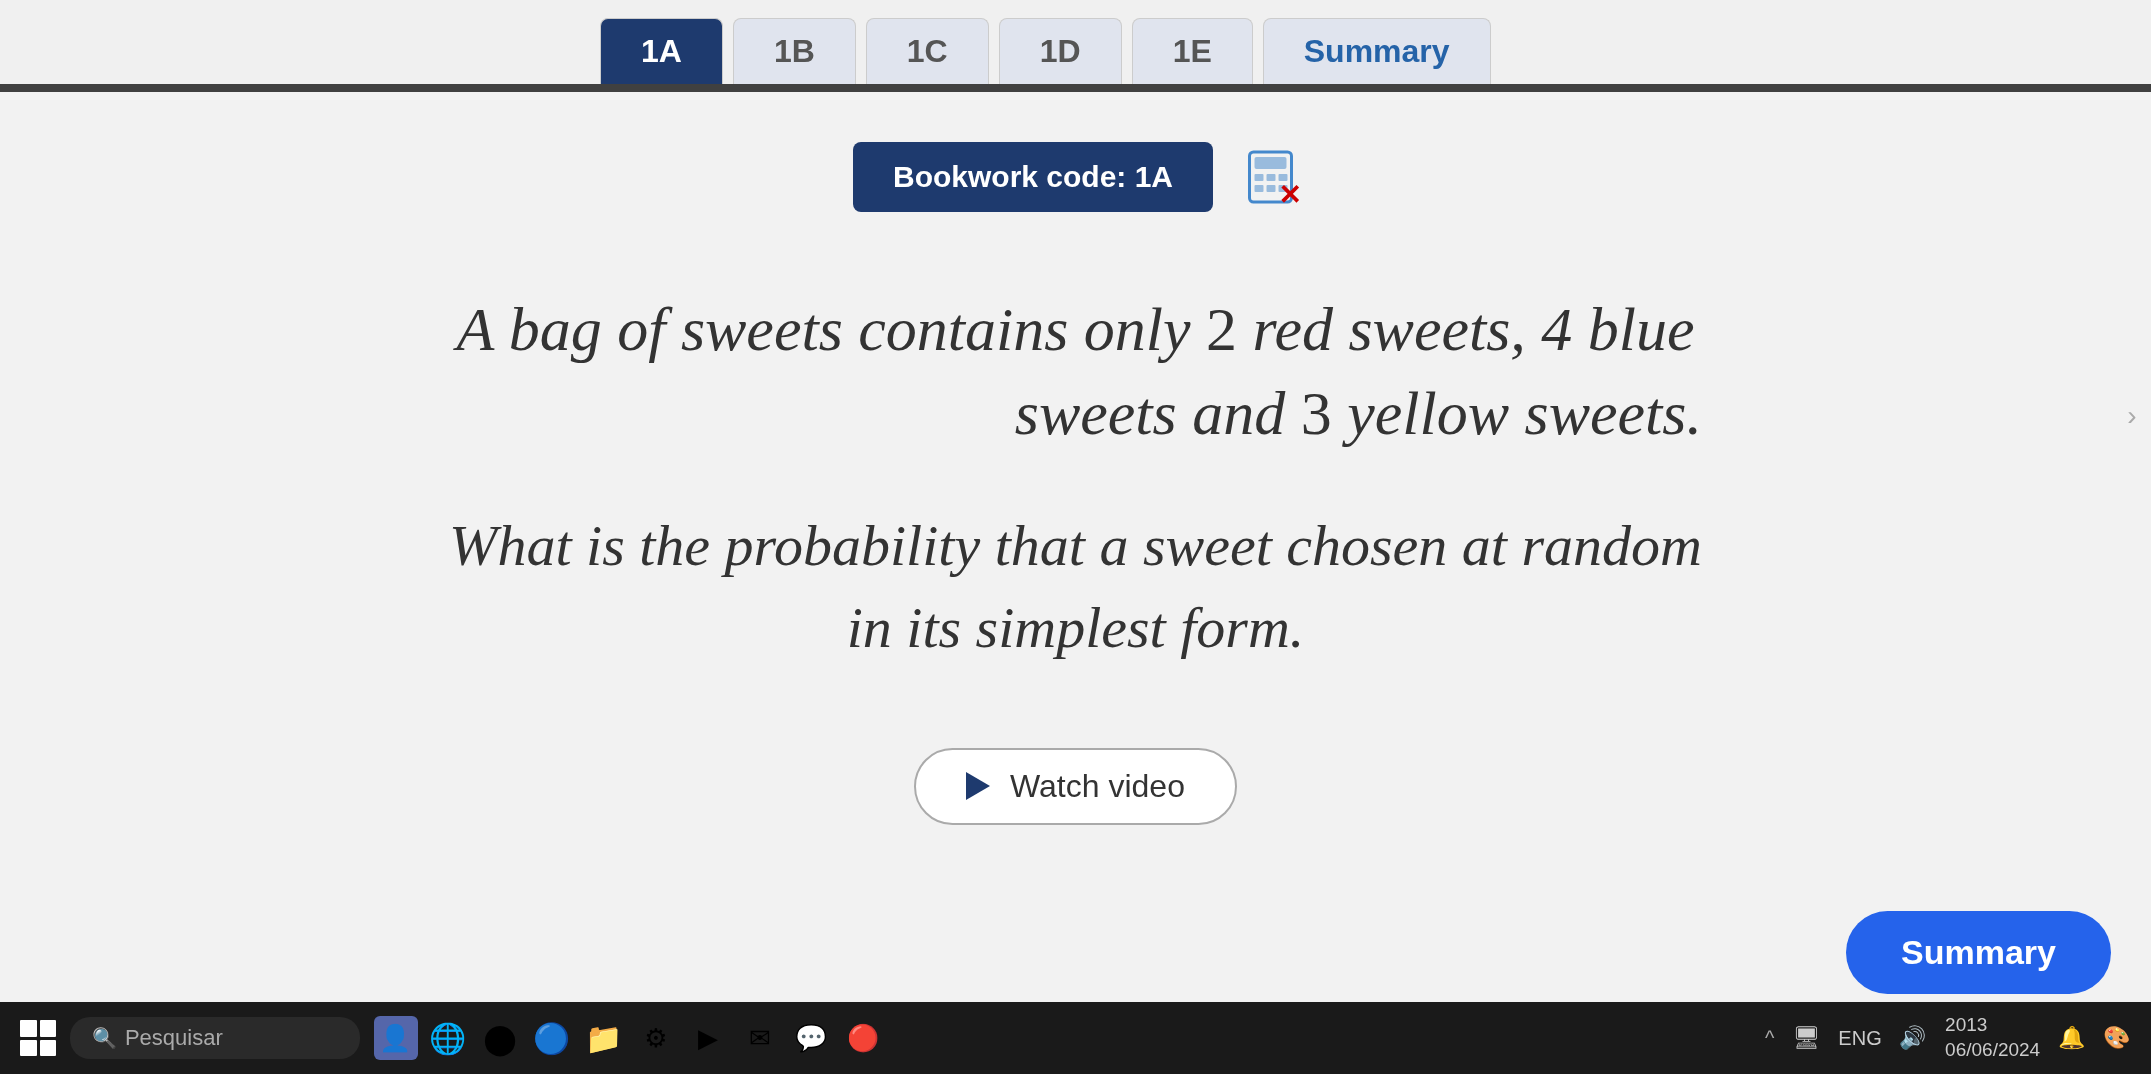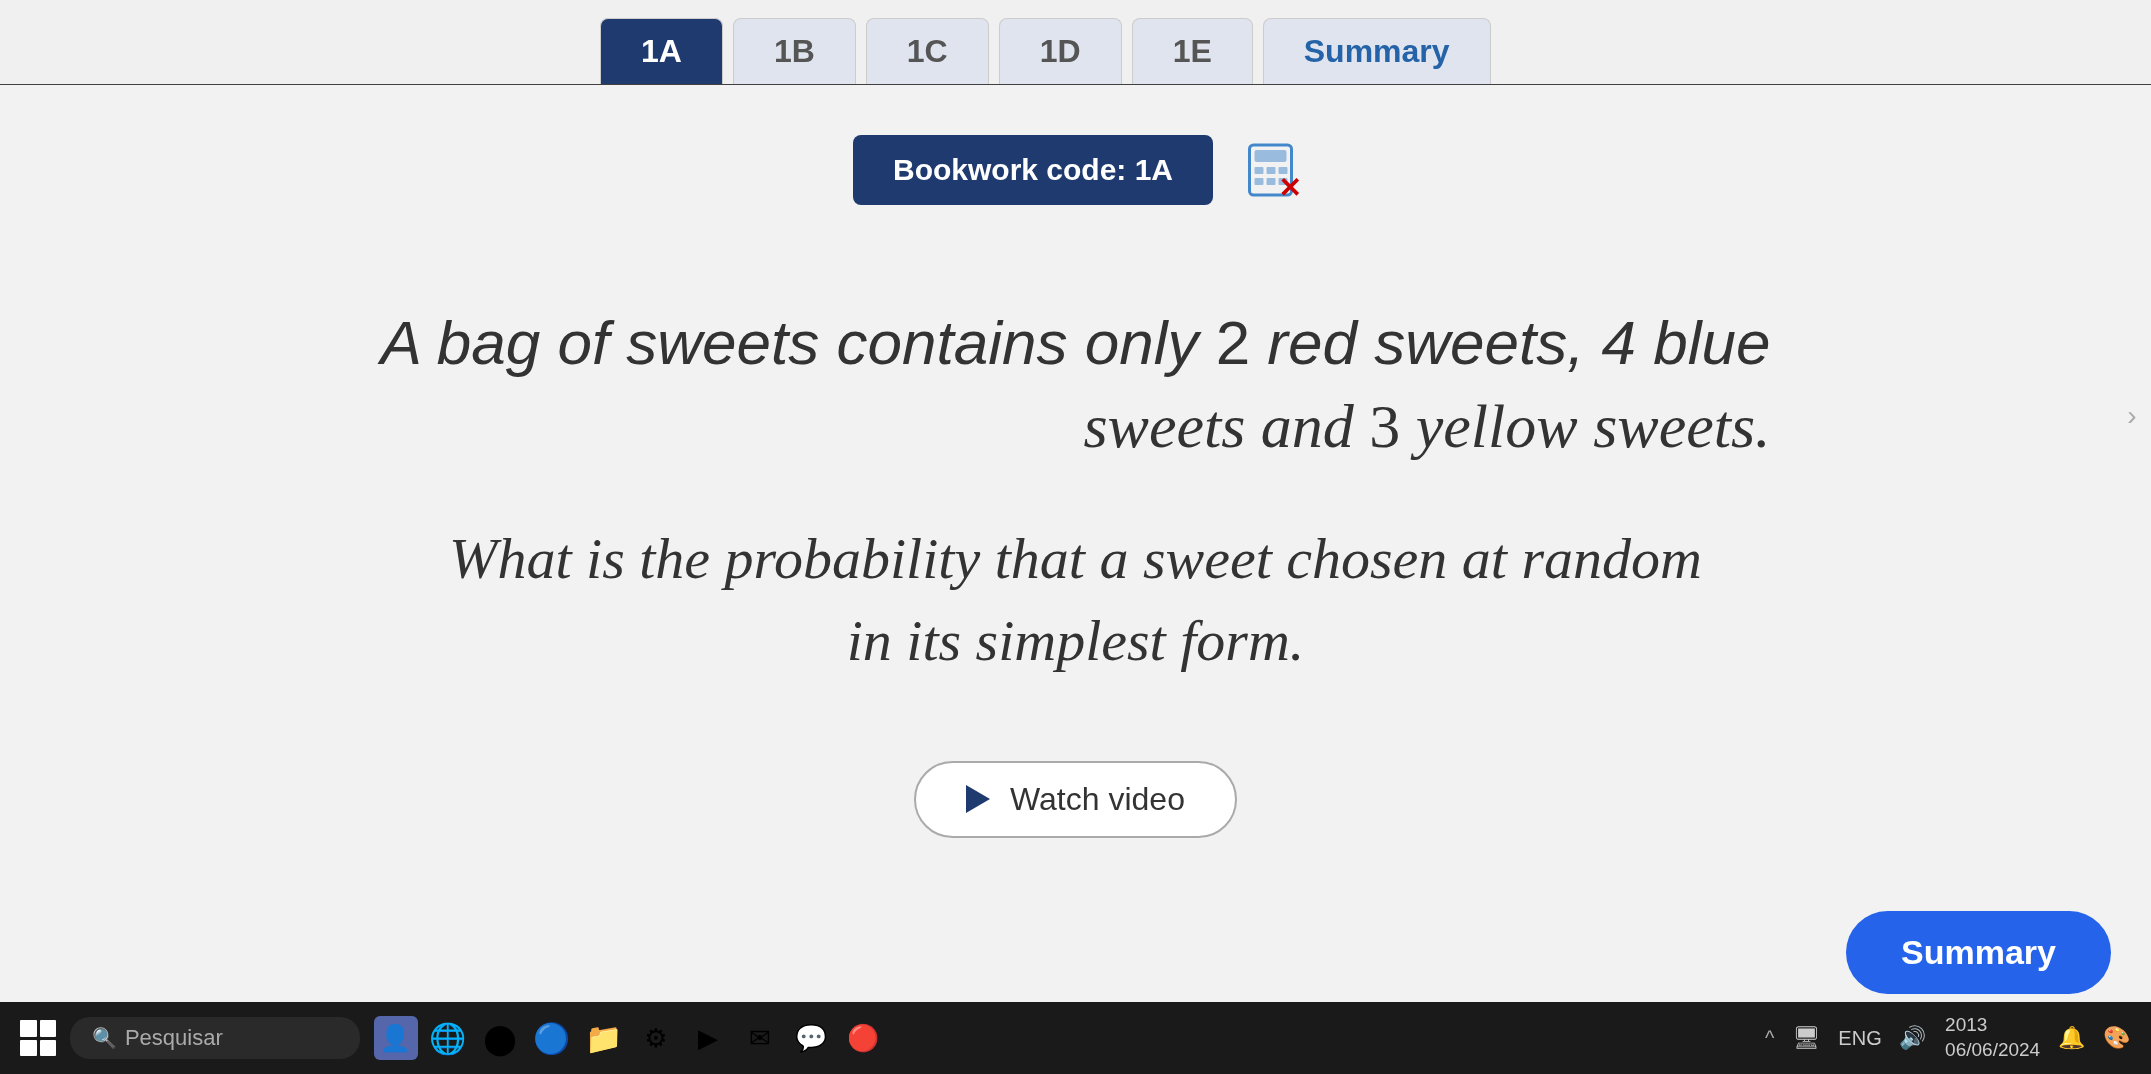--- a/index.html
+++ b/index.html
@@ -13,21 +13,21 @@
       flex-direction: column;
     }
 
     
     .tab-bar {
       background: #f0f0f0;
       display: flex;
       align-items: center;
       padding: 18px 600px 0 600px;
       gap: 10px;
-      border-bottom: 1px solid #404040;
+      border-bottom: 8px solid #404040;
       padding-bottom: 0;
     }
 
     .tab {
       padding: 14px 40px;
       border-radius: 8px 8px 0 0;
       font-size: 32px;
       font-weight: 600;
       cursor: pointer;
       background: #e0e4ee;
@@ -55,21 +55,21 @@
       flex-direction: column;
       align-items: center;
       padding-top: 50px;
     }
 
     
     .bookwork-row {
       display: flex;
       align-items: center;
       gap: 30px;
-      margin-bottom: 96px;
+      margin-bottom: 76px;
     }
 
     .bookwork-badge {
       background: #1e3a6e;
       color: white;
       font-size: 30px;
       font-weight: 700;
       padding: 18px 40px;
       border-radius: 8px;
     }
@@ -111,21 +111,21 @@
     .question-block {
       text-align: center;
       max-width: 1400px;
       margin-bottom: 60px;
     }
 
     .question-line1 {
       font-size: 62px;
       color: #333;
       line-height: 1.35;
-      font-family: Liberation Sans, sans-serif;
+      font-family: Liberation Serif, serif;
       font-style: italic;
     }
 
     .question-line2 {
       font-size: 62px;
       color: #333;
       line-height: 1.35;
       font-family: Georgia, serif;
       font-style: italic;
       margin-bottom: 50px;

